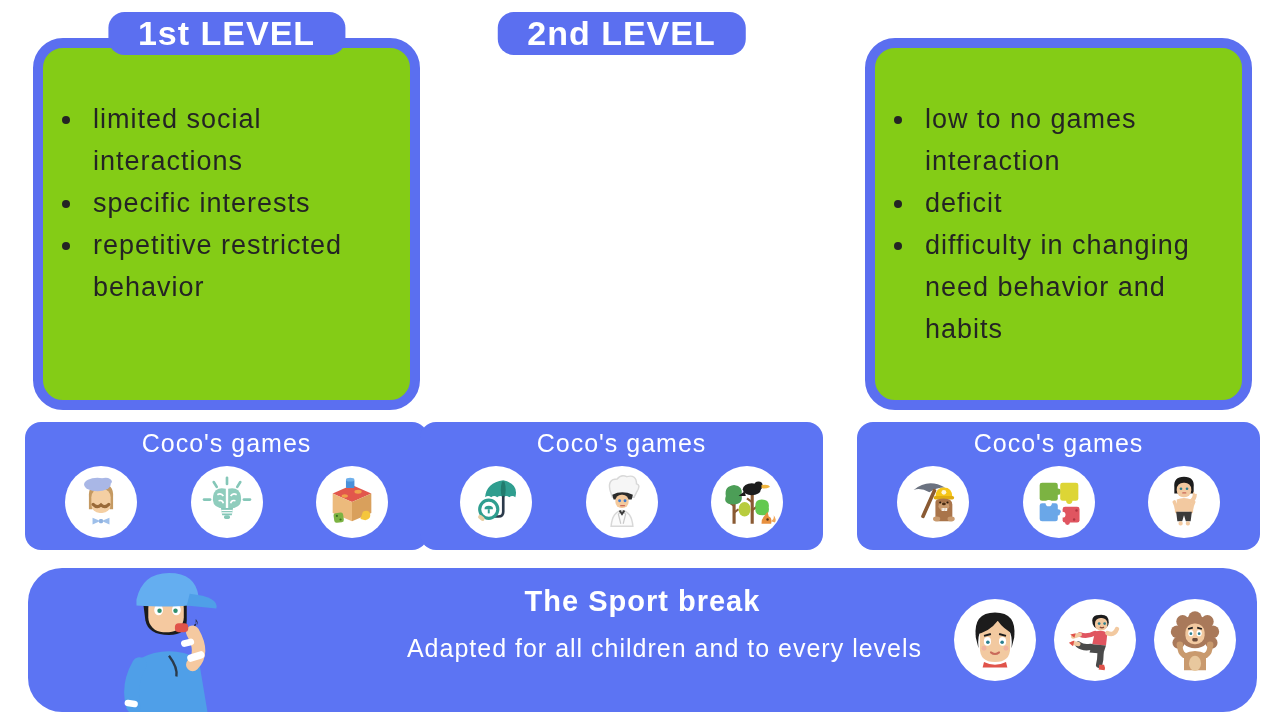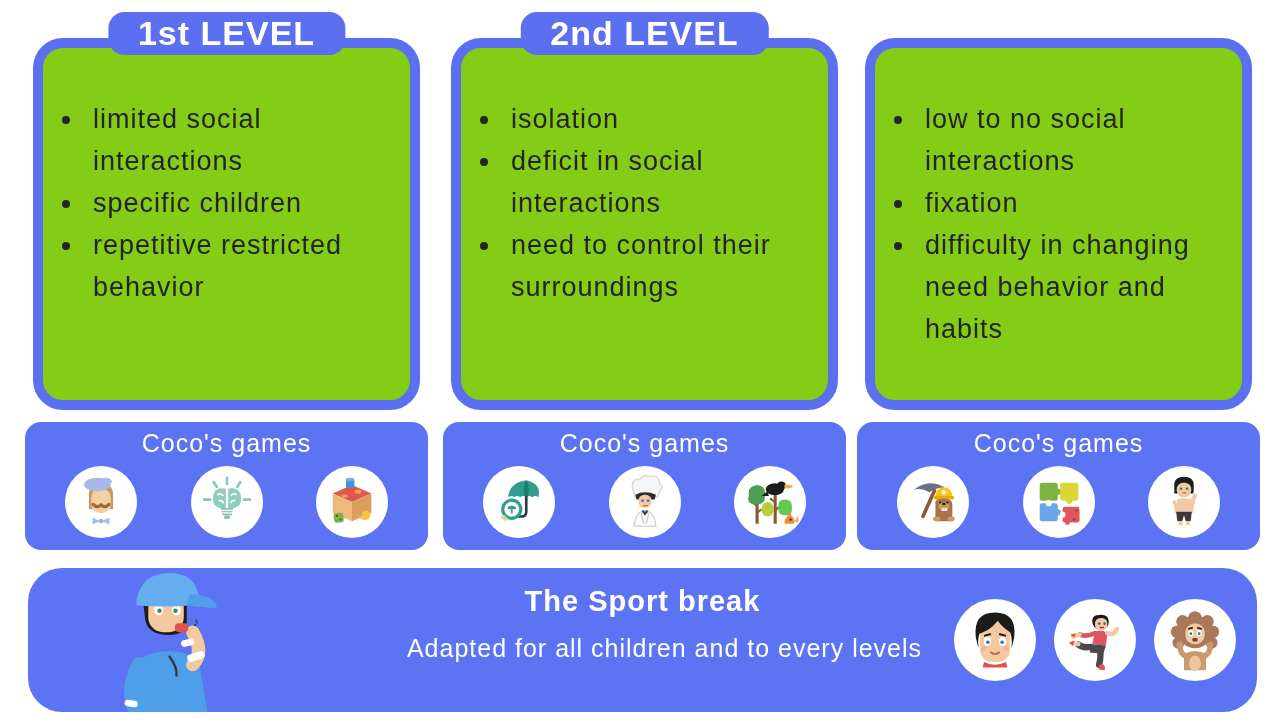--- a/index.html
+++ b/index.html
@@ -2,21 +2,21 @@
 <html><head>
 <meta charset="utf-8">
 <style>
   html,body{margin:0;padding:0;background:#ffffff;}
   .canvas{
     position:relative;width:1280px;height:720px;background:#ffffff;overflow:hidden;
     font-family:"Liberation Sans",sans-serif;
   }
   
   .col{position:absolute;top:0;width:403px;height:552px;}
-  .col0{left:25px;} .col1{left:443px;} .col2{left:857px;}
+  .col0{left:25px;} .col1{left:420px;} .col2{left:857px;}
   .card{
     position:absolute;top:38px;left:8px;right:8px;height:372px;box-sizing:border-box;
     background:#84cc16;border:10px solid #5b6ff0;border-radius:30px;
   }
   .badge{
     position:absolute;top:12px;left:50%;transform:translateX(-50%);
     background:#5b6ff0;color:#ffffff;border-radius:16px;padding:2px 30px;
     font-size:34px;font-weight:600;letter-spacing:1px;white-space:nowrap;z-index:3;
   }
   .bullets{
@@ -57,21 +57,21 @@
 </head>
 <body>
 
 <div class="canvas">
 
   <section class="col col0">
     <div class="badge">1st LEVEL</div>
     <div class="card">
       <ul class="bullets">
         <li>limited social interactions</li>
-        <li>specific children</li>
+        <li>specific interests</li>
         <li>repetitive restricted behavior</li>
       </ul>
     </div>
     <div class="games-bar">
       <div class="games-title">Coco's games</div>
       <div class="games-icons">
         <div class="icon-circle">
           <svg viewBox="0 0 48 48">
             <path d="M14 20 Q13 9 24 8 Q35 9 34 20 L34 30 L31 30 L31 18 L17 18 L17 30 L14 30 Z" fill="#c59a62"></path>
             <rect x="16" y="13" width="16" height="20" rx="7" fill="#f4cfa3"></rect>
@@ -119,27 +119,20 @@
             <circle cx="14.5" cy="38.5" r="0.9" fill="#3c6e1f"></circle>
             <path d="M33 32 q5 -2 6 2 q1 4 -4 5 l-4 -1 Z" fill="#f5c63c"></path>
           </svg>
         </div>
       </div>
     </div>
   </section>
 
   <section class="col col1">
     <div class="badge">2nd LEVEL</div>
-    <div class="card">
-      <ul class="bullets">
-        <li>isolation</li>
-        <li>deficit in social interactions</li>
-        <li>need to control their surroundings</li>
-      </ul>
-    </div>
     <div class="games-bar">
       <div class="games-title">Coco's games</div>
       <div class="games-icons">
         <div class="icon-circle">
           <svg viewBox="0 0 48 48">
             <path d="M30 6 Q16 8 15 20 q2.5 -2 5 0 q2.5 -2 5 0 q2.5 -2 5 0 q2.5 -2 5 0 q2.5 -2 5 0 Q43 9 30 6 Z" fill="#2f9e8f"></path>
             <path d="M29 7 Q27 14 29 20 h2 Q33 14 31 7 Z" fill="#217c6e"></path>
             <path d="M30 20 v12 q0 4 -4 4 h-3" stroke="#2b3a4a" stroke-width="2.2" fill="none" stroke-linecap="round"></path>
             <circle cx="18" cy="30" r="7.5" fill="#ffffff" stroke="#2f9e8f" stroke-width="2.6"></circle>
             <path d="M18 27 q-4 0 -3.4 3 h6.8 q0.6 -3 -3.4 -3 Z" fill="#2f9e8f"></path>
@@ -178,22 +171,22 @@
             <path d="M44 40 q3 -2 2 -5 q3 3 1 6 Z" fill="#f2a85c"></path>
           </svg>
         </div>
       </div>
     </div>
   </section>
 
   <section class="col col2">
     <div class="card">
       <ul class="bullets">
-        <li>low to no social interactions</li>
-        <li>fixation</li>
+        <li>low to no games interaction</li>
+        <li>deficit</li>
         <li>difficulty in changing need behavior and habits</li>
       </ul>
     </div>
     <div class="games-bar">
       <div class="games-title">Coco's games</div>
       <div class="games-icons">
         <div class="icon-circle">
           <svg viewBox="0 0 48 48">
             <path d="M8 14 Q20 4 34 12 Q26 12 21 16 Q14 12 8 14 Z" fill="#6b7280"></path>
             <rect x="19" y="12" width="3" height="26" rx="1.2" fill="#8a5a33" transform="rotate(24 20 25)"></rect>

